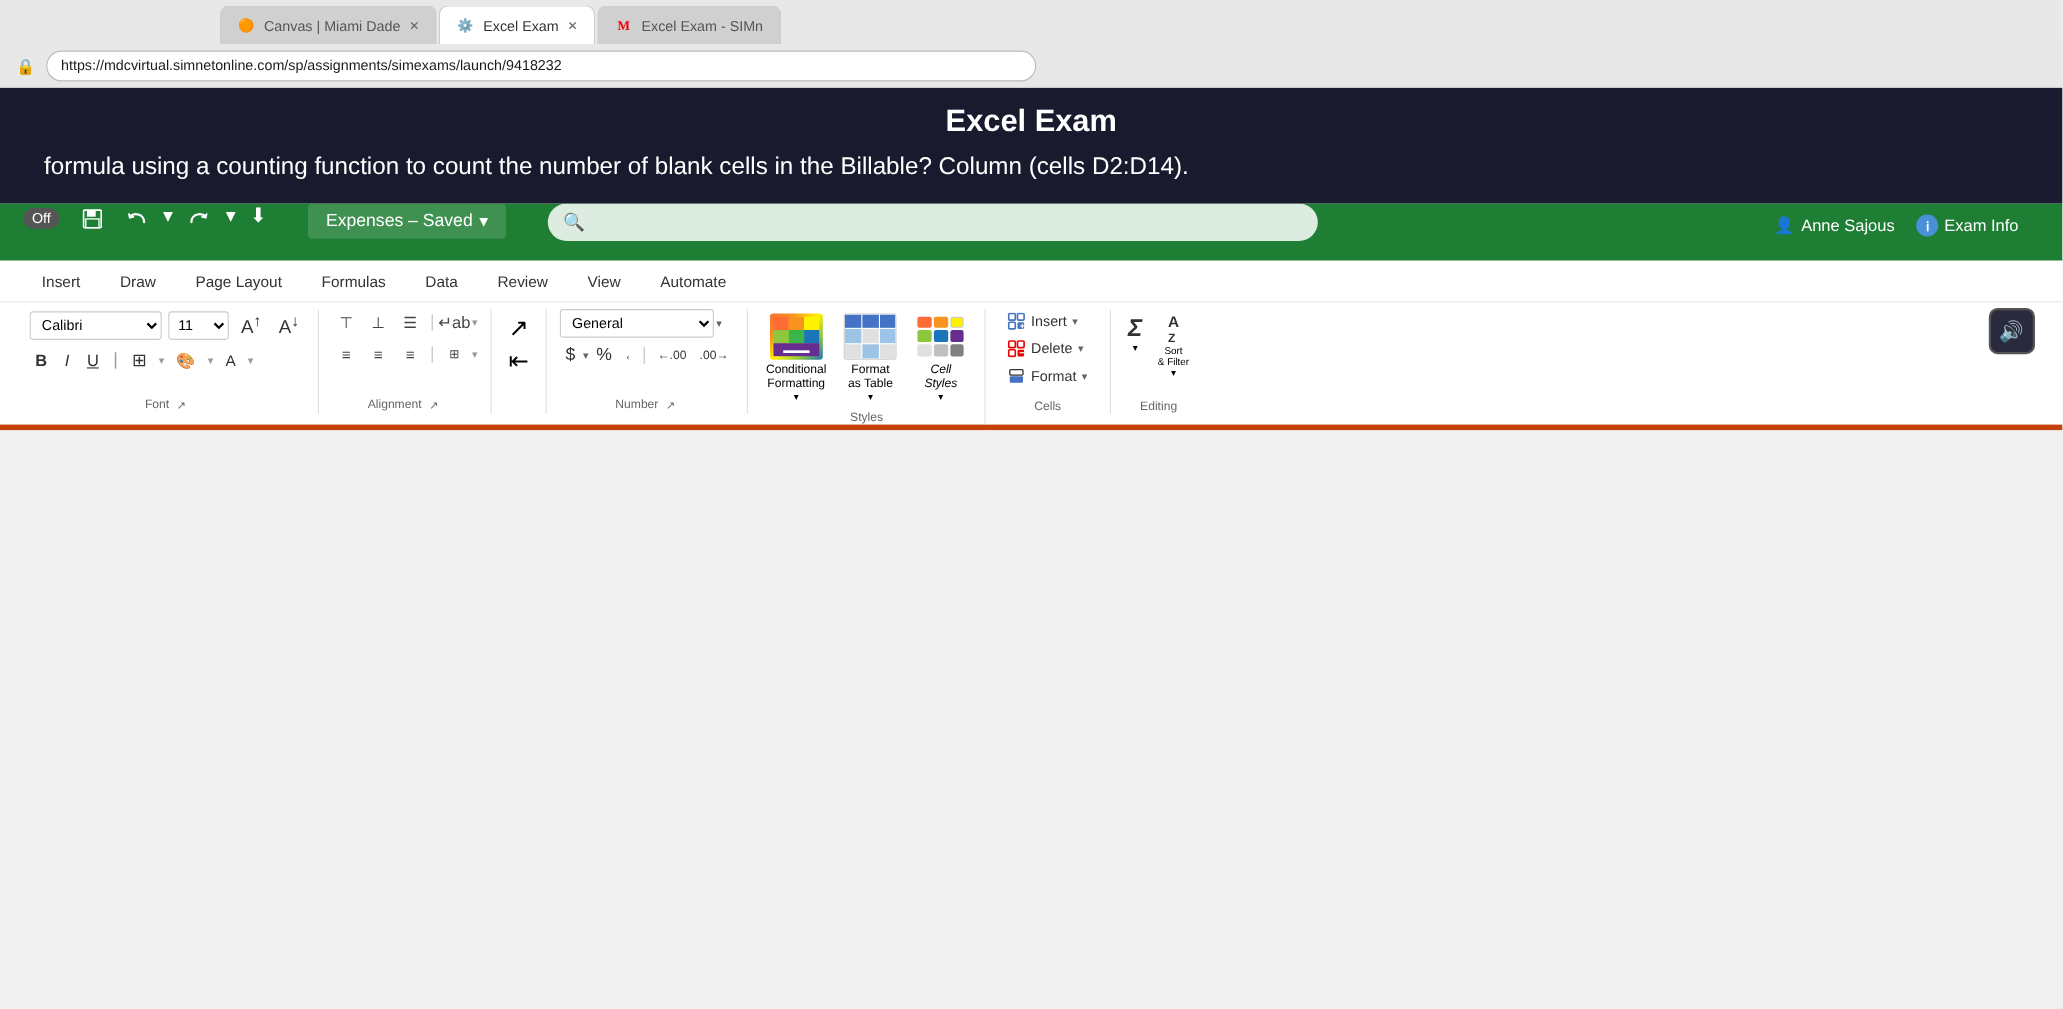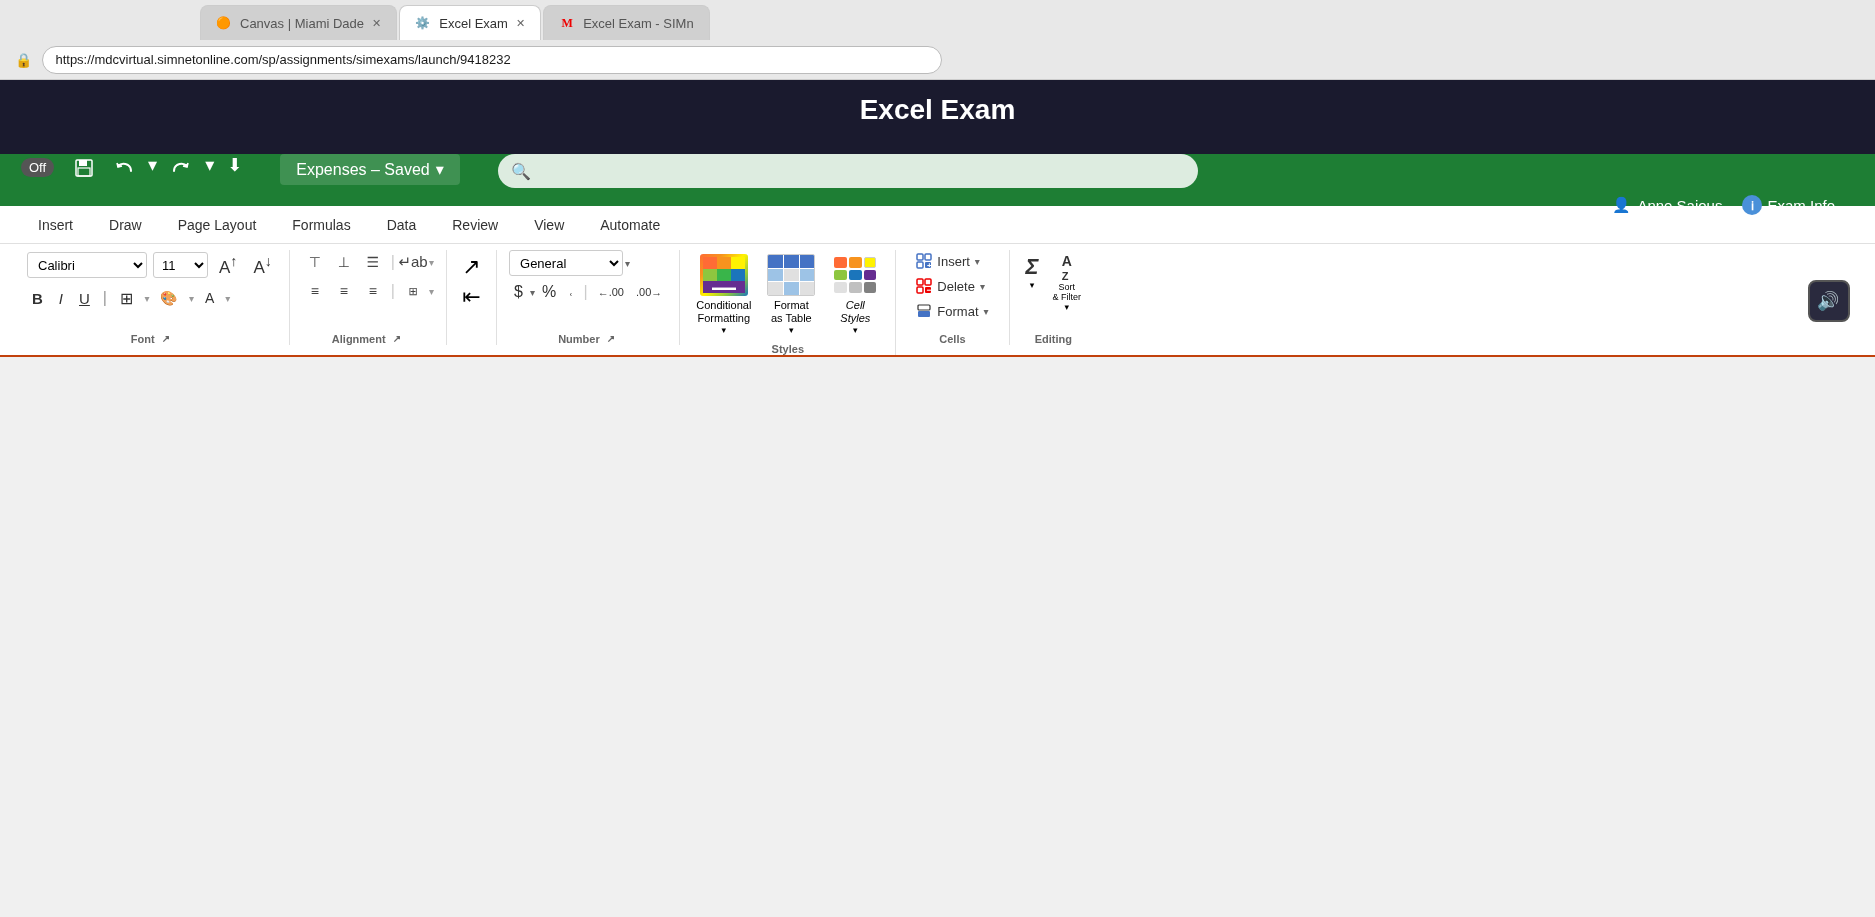--- a/index.html
+++ b/index.html
@@ -217,21 +217,21 @@
       white-space: nowrap;
     }
 
     
     .ribbon-toolbar {
       background: #fff;
       display: flex;
       align-items: flex-start;
       padding: 6px 15px 0 15px;
       min-height: 110px;
-      border-bottom: 2px solid #c2410c;
+      border-bottom: 5px solid #c2410c;
       gap: 0;
     }
 
     .ribbon-group {
       display: flex;
       flex-direction: column;
       align-items: center;
       padding: 0 12px;
       border-right: 1px solid #e0e0e0;
       min-height: 95px;
@@ -246,25 +246,24 @@
       flex-wrap: nowrap;
     }
 
     .ribbon-group-label {
       font-size: 11px;
       color: #666;
       margin-top: auto;
       padding-top: 4px;
       text-align: center;
       display: flex;
-      align-items: flex-end;
+      align-items: flex-start;
       gap: 4px;
       width: 100%;
       justify-content: center;
-      font-weight: bold;
     }
     .font-row1 {
       display: flex;
       align-items: center;
       gap: 6px;
     }
     .font-row2 {
       display: flex;
       align-items: center;
       gap: 6px;
@@ -326,21 +325,21 @@
       align-items: center;
     }
     .number-format-select {
       border: 1px solid #ccc;
       border-radius: 3px;
       padding: 3px 6px;
       font-size: 13px;
       height: 26px;
       background: white;
       cursor: pointer;
-      width: 114px;
+      width: 140px;
     }
     .number-btns {
       display: flex;
       align-items: center;
       gap: 2px;
     }
     .number-btn {
       border: none;
       background: transparent;
       cursor: pointer;
@@ -474,20 +473,23 @@
     </div>
     <div class="user-info">
       <div class="user-name">
         <span>👤</span>
         <span>Anne Sajous</span>
       </div>
       <div class="exam-info">
         <span style="background:#4a90d9;border-radius:50%;width:20px;height:20px;display:inline-flex;align-items:center;justify-content:center;font-size:12px;font-weight:bold;">ℹ</span>
         <span>Exam Info</span>
       </div>
+    </div>
+    <div class="exam-question">
+      <span>formula using a counting function to count the number of blank cells in the Billable? Column (cells D2:D14).</span>
     </div>
     <div class="audio-btn">
       <span>🔊</span>
     </div>
   </div>
 
   <div class="ribbon-container">
 
     <div class="quick-access-bar">
       <div class="qa-btn">

